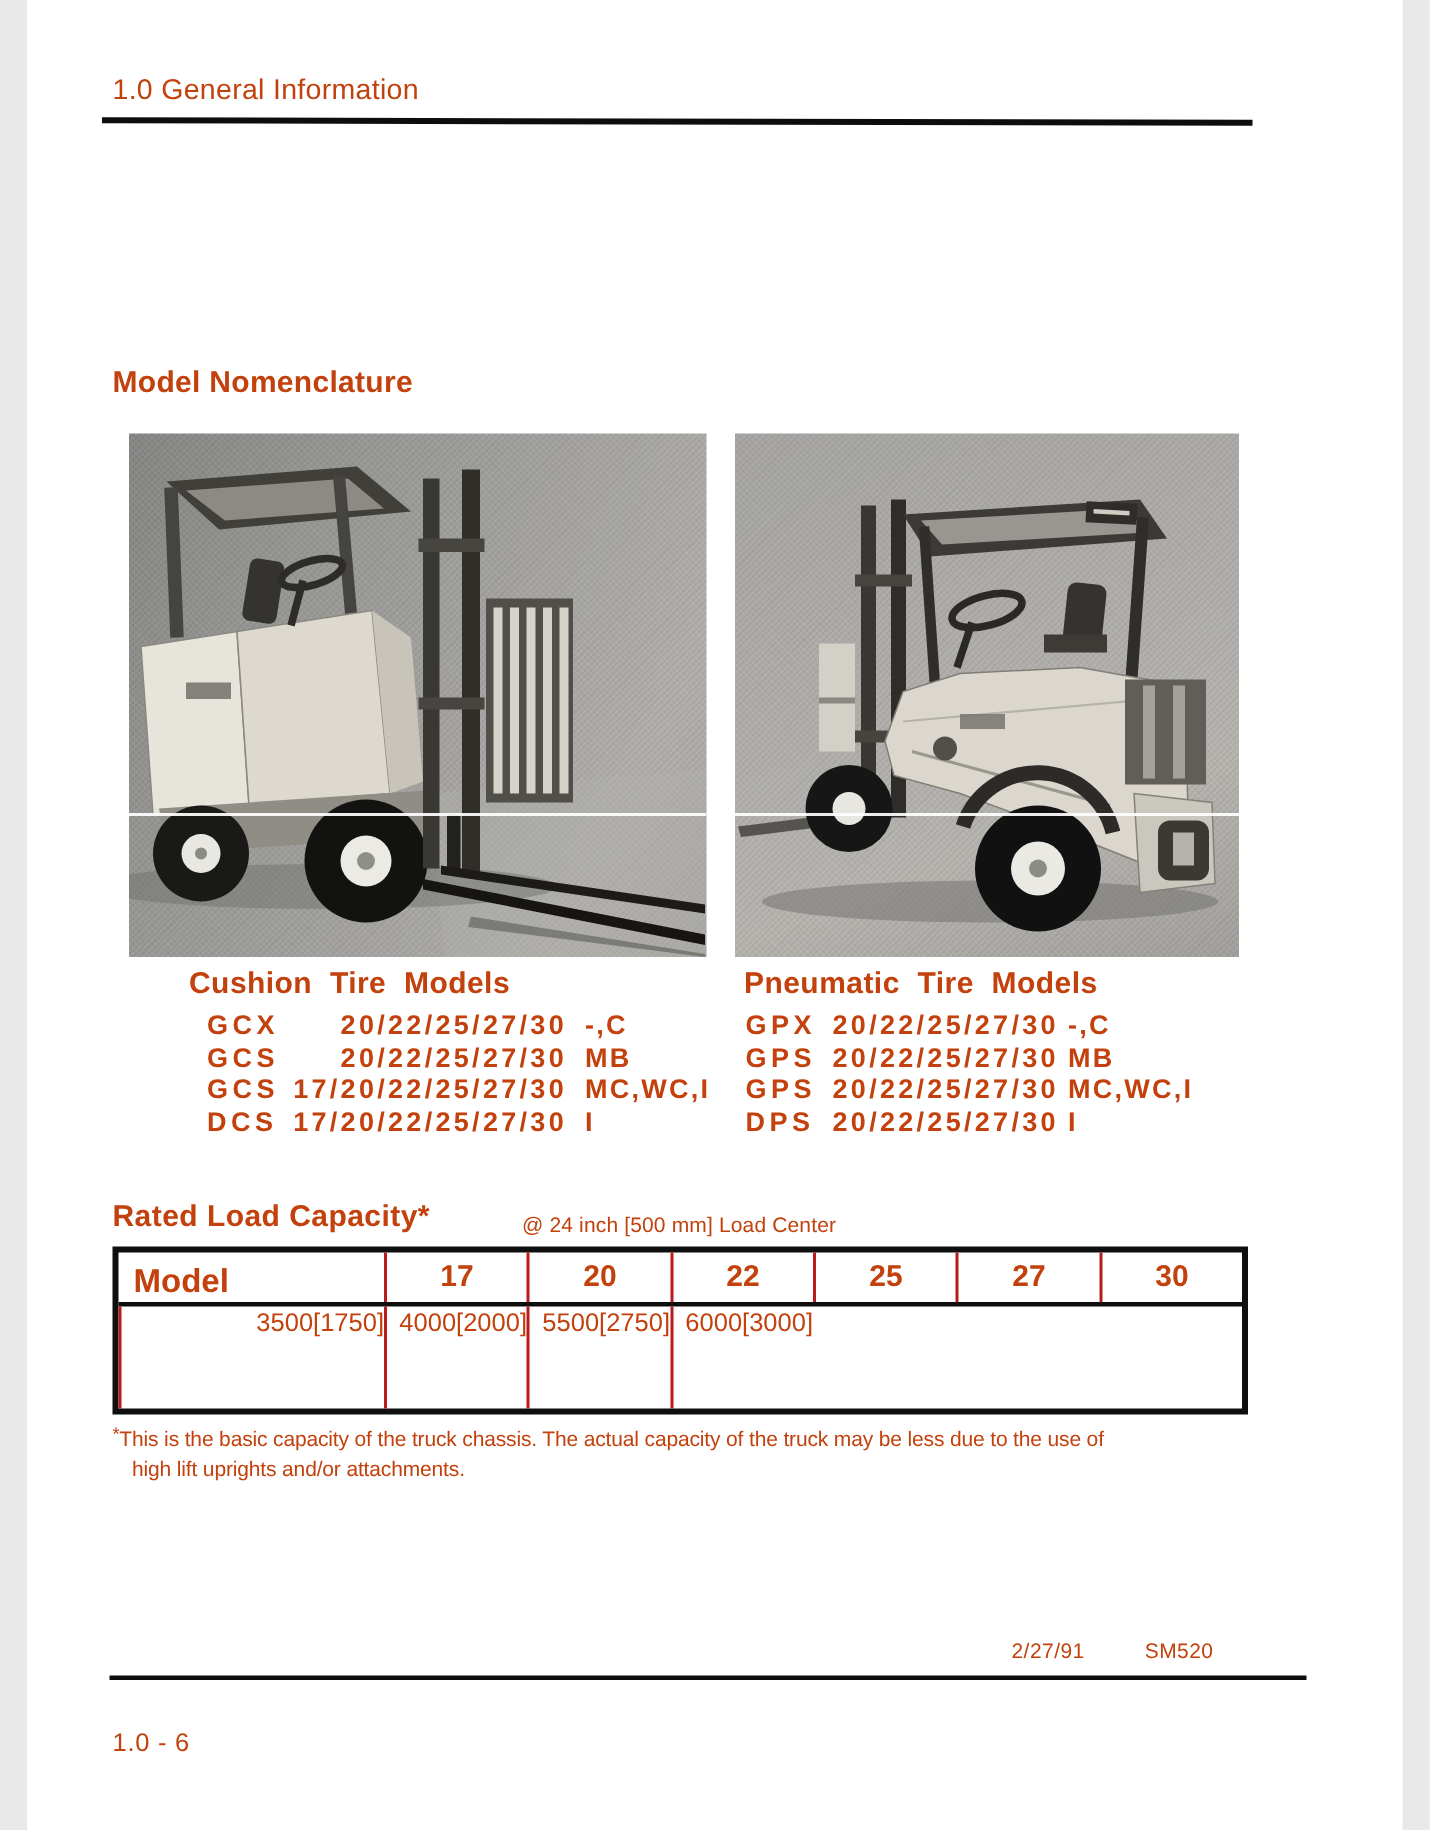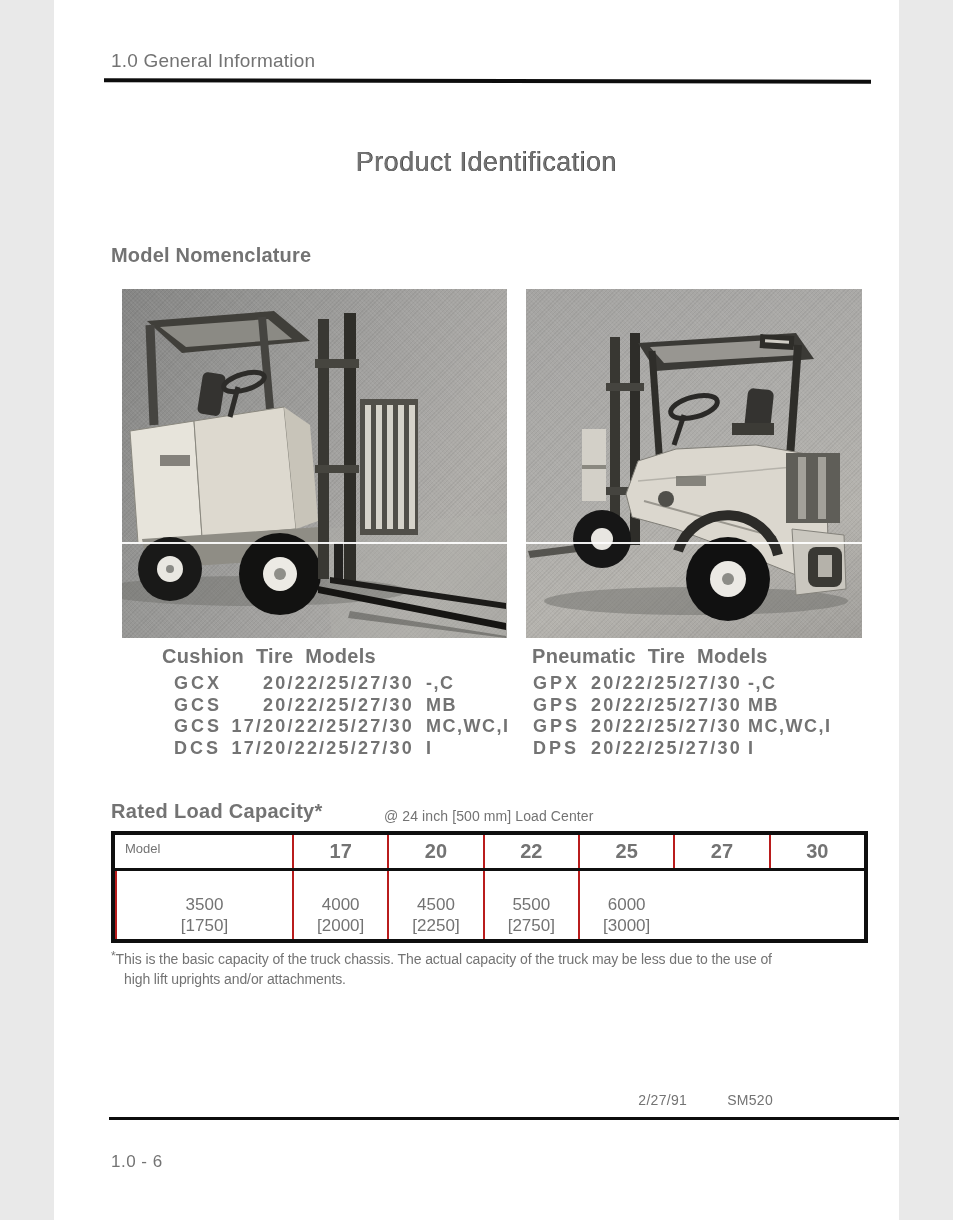--- a/index.html
+++ b/index.html
@@ -1,18 +1,18 @@
 <!DOCTYPE html>
 <html><head>
 <meta charset="utf-8">
 <style>
   html,body{margin:0;padding:0;background:#e9e9e9;}
   .page{
-    position:relative;width:845px;height:1220px;margin:0 auto;background:#ffffff;
-    font-family:"Liberation Sans",sans-serif;color:#737373;overflow:hidden;
+    position:relative;width:917px;height:1220px;margin:0 auto;background:#ffffff;
+    font-family:"Liberation Sans",sans-serif;color:#c2410c;overflow:hidden;
   }
   
   .header-label{position:absolute;left:57px;top:50px;font-size:19px;letter-spacing:.2px;}
   .header-rule{position:absolute;left:50px;top:79px;width:767px;height:4px;background:#0d0d0d;transform:rotate(.12deg);}
   
   .doc-title{position:absolute;left:0;top:147px;width:864px;text-align:center;font-size:27px;letter-spacing:.4px;text-shadow:.4px 0 0 #151515;}
   .sec-heading{position:absolute;left:57px;top:244px;font-size:20px;font-weight:700;letter-spacing:.2px;}
   
   .photo{position:absolute;top:289px;height:349px;overflow:hidden;}
   .photo.cushion{
@@ -46,45 +46,44 @@
   .m-suffix{margin-left:12px;letter-spacing:1.5px;}
   
   .cap-heading{position:absolute;left:57px;top:800px;font-size:20px;font-weight:700;letter-spacing:.3px;}
   .cap-note{position:absolute;left:330px;top:808px;font-size:14px;letter-spacing:.1px;}
   .cap-table{position:absolute;left:57px;top:831px;width:749px;border:4px solid #0f0f0f;background:#fff;}
   .cap-row{display:grid;grid-template-columns:177px repeat(6,1fr);}
   .cap-row.head{border-bottom:3px solid #0f0f0f;}
   .cap-cell{border-left:2px solid #b91c1c;box-sizing:border-box;}
   .cap-cell.first{border-left:none;}
   .head .cap-cell{height:33px;}
-  .th-model{font-size:13px;font-weight:400;padding:6px 0 0 10px;}
+  .th-model{font-size:22px;font-weight:700;padding:6px 0 0 10px;}
   .th-num{font-size:20px;font-weight:700;text-align:center;padding-top:5px;}
   .cap-row.body .cap-cell{height:68px;}
   .td-label{padding:3px 6px 0 10px;}
   .bc-label{font-size:18px;font-weight:700;word-spacing:5px;line-height:22px;}
   .unit{display:block;text-align:right;font-size:17px;line-height:21px;padding-right:4px;}
-  .td-val{display:flex;flex-direction:column;justify-content:flex-end;text-align:center;padding-bottom:3px;font-size:17px;line-height:21px;}
+  .td-val{display:flex;flex-direction:row;justify-content:flex-end;text-align:center;padding-bottom:3px;font-size:17px;line-height:21px;}
   
   .footnote{position:absolute;left:57px;top:946px;width:805px;font-size:14px;line-height:20px;letter-spacing:-.1px;}
   .fn-marker{font-size:12px;vertical-align:4px;}
   .fn-line2{margin-left:13px;}
   
   .footer-meta{position:absolute;top:1092px;right:126px;display:flex;gap:40px;font-size:14px;letter-spacing:.3px;}
   .footer-rule{position:absolute;left:55px;top:1117px;width:798px;height:3px;background:#0d0d0d;}
   .page-num{position:absolute;left:57px;top:1126px;font-size:17px;letter-spacing:.5px;margin-top:26px;}
 </style>
 </head>
 <body>
 
 <div class="page">
 
   <div class="header-label">1.0 General Information</div>
   <div class="header-rule"></div>
 
-  <div class="doc-title">Product Identification</div>
 
   <div class="sec-heading">Model Nomenclature</div>
 
   <div class="photo cushion">
     <svg viewBox="0 0 385 349">
       <polygon points="200,240 385,224 385,349 210,349" fill="#b3b1ac" opacity="0.35"></polygon>
       <ellipse cx="130" cy="302" rx="155" ry="15" fill="#6d6c68" opacity="0.45"></ellipse>
       <polygon points="228,322 384,347 384,349 226,329" fill="#4a4945" opacity="0.5"></polygon>
 
       <polygon points="25,32 152,22 188,52 60,64" fill="#403f3a"></polygon>
@@ -239,24 +238,20 @@
     <div class="cap-row body">
       <div class="cap-cell td-val">
         <span>3500</span>
         <span>[1750]</span>
       </div>
       <div class="cap-cell td-val">
         <span>4000</span>
         <span>[2000]</span>
       </div>
       <div class="cap-cell td-val">
-        <span>4500</span>
-        <span>[2250]</span>
-      </div>
-      <div class="cap-cell td-val">
         <span>5500</span>
         <span>[2750]</span>
       </div>
       <div class="cap-cell td-val">
         <span>6000</span>
         <span>[3000]</span>
       </div>
     </div>
   </div>
 

